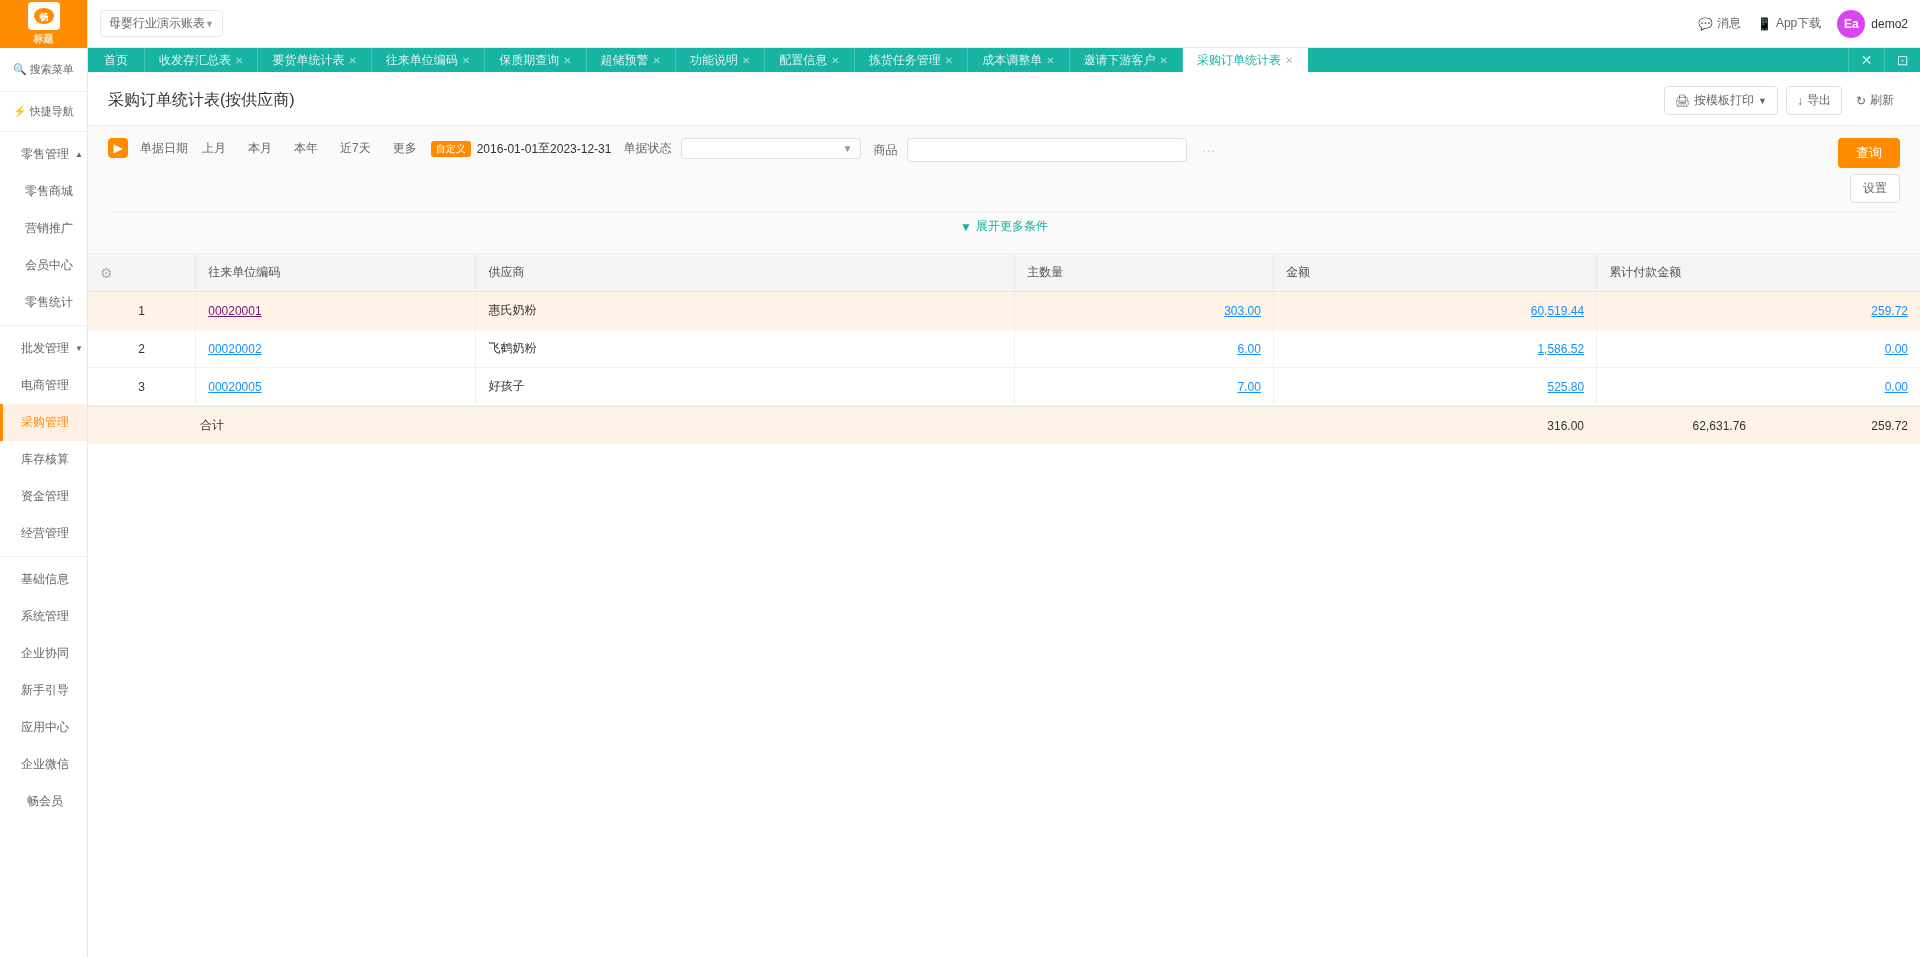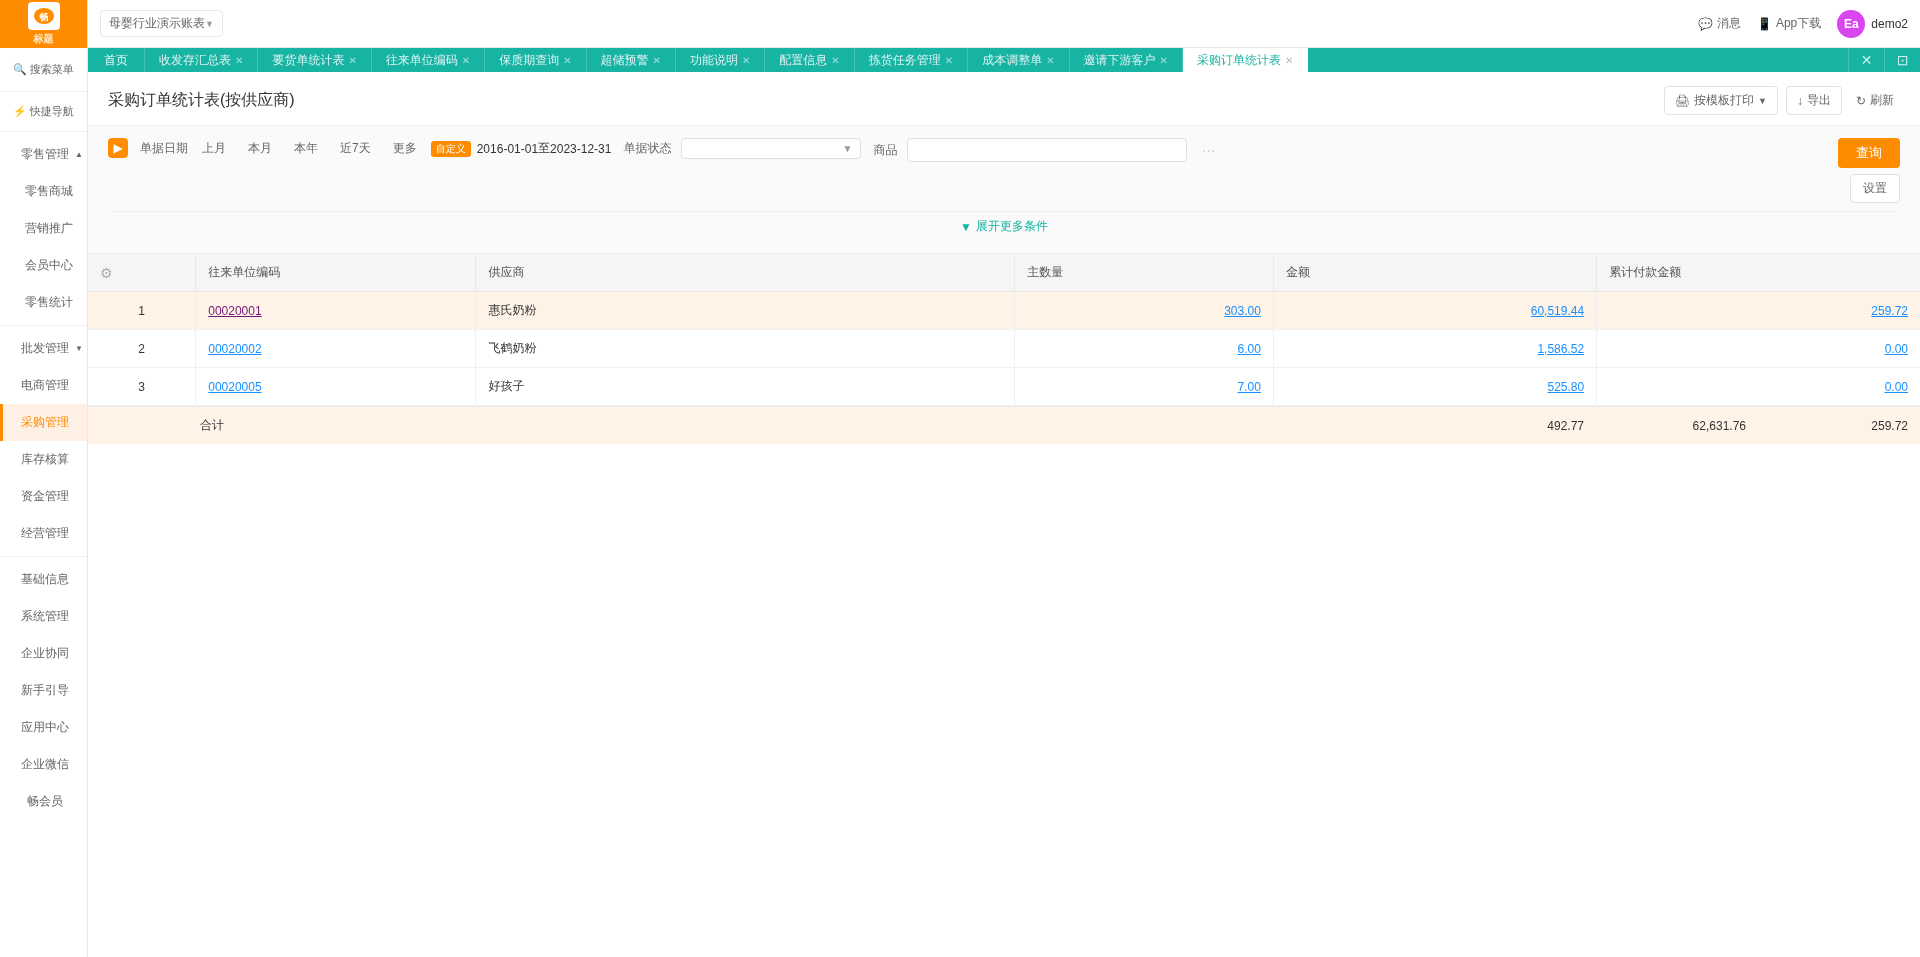--- a/index.html
+++ b/index.html
@@ -372,20 +372,20 @@
     <td class="col-paid" style="text-align:right;color:#1890ff;text-decoration:underline;cursor:pointer;">0.00</td>
   </tr>
           </tbody>
       </table>
     </div>
 
     <div class="table-footer">
       <div style="width:50px;"></div>
       <div class="footer-label">合计</div>
       <div style="flex:1;"></div>
-      <div class="footer-qty">492.77</div>
+      <div class="footer-qty">316.00</div>
       <div style="width:12px;"></div>
       <div class="footer-amount">62,631.76</div>
       <div style="width:12px;"></div>
       <div class="footer-paid">259.72</div>
     </div>
   </div>
 </div>
 
 </body></html>

